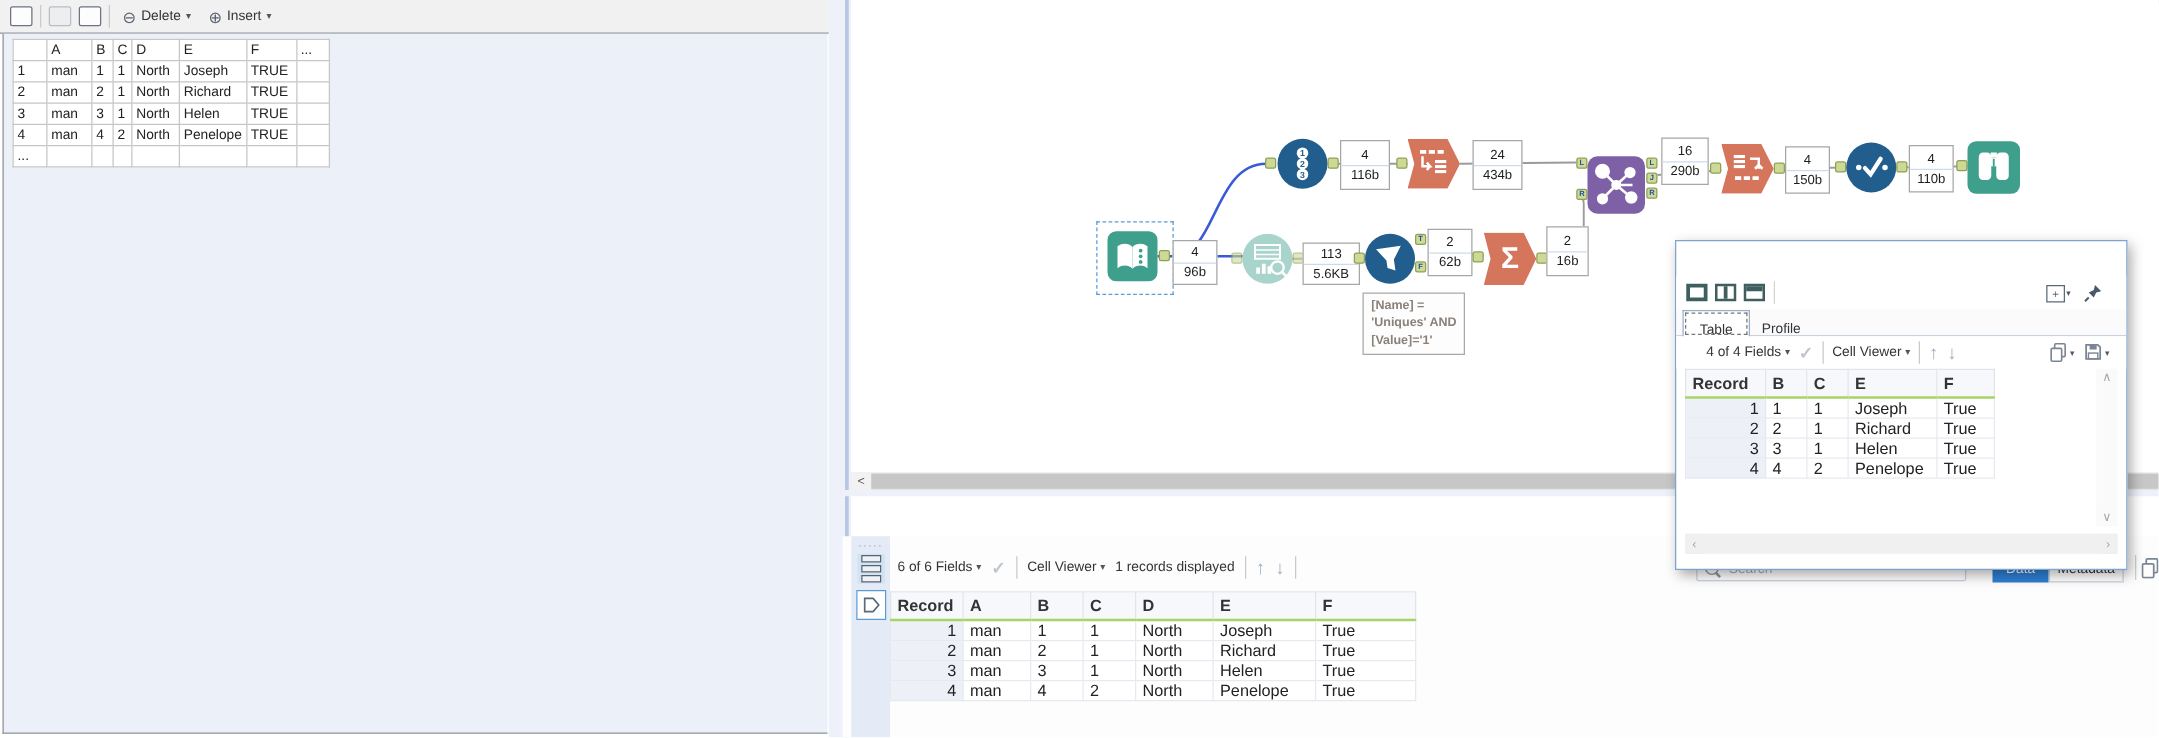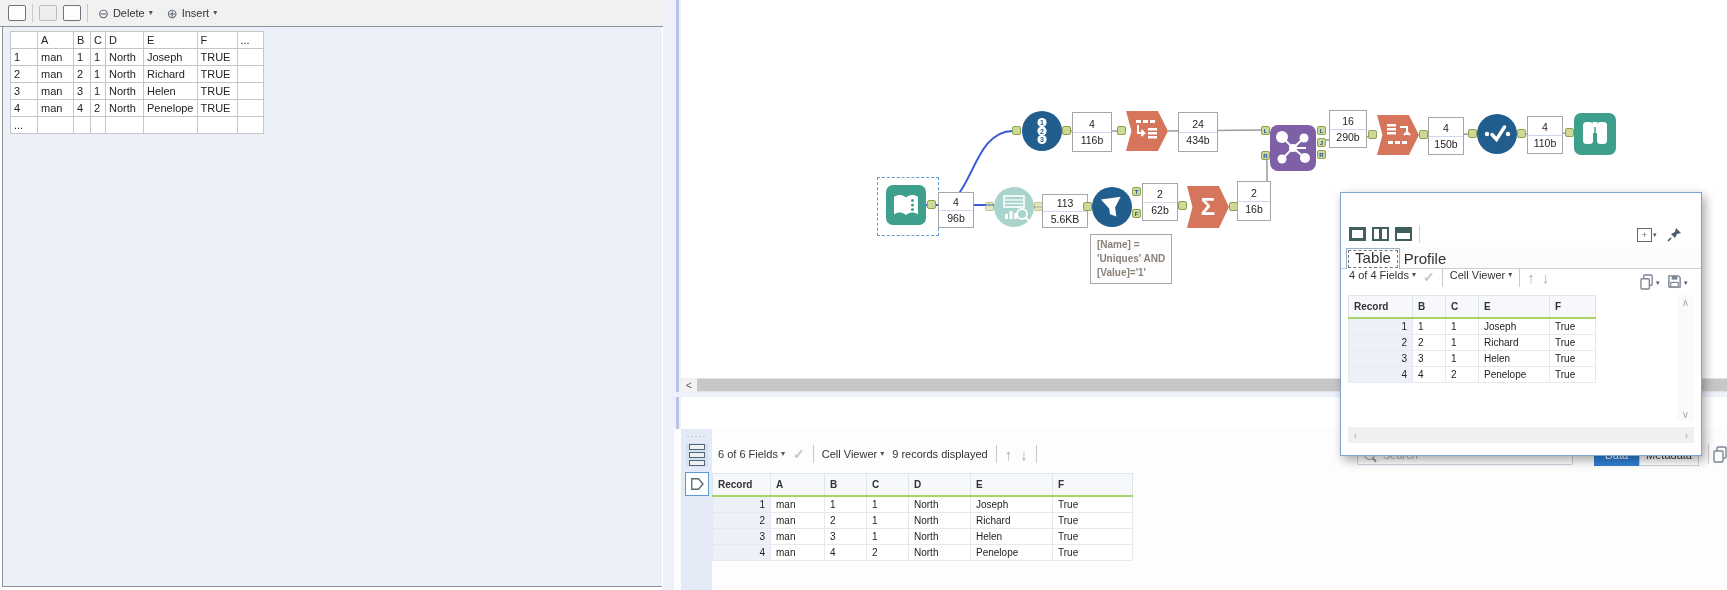--- a/index.html
+++ b/index.html
@@ -36,34 +36,34 @@
   .sb-track{background:#e4e4e4}
   .sb-thumb{background:#c7c7c7}
   .sb-btn{display:flex;align-items:center;justify-content:center;color:#555;background:#f2f2f2;font-size:10px}
   
   #res-header{left:674px;top:397px;width:1053px;height:32px;background:#e9effa;border-top:1px solid #c2cde0;border-bottom:1px solid #d4ddea;box-sizing:border-box;display:flex;align-items:center;padding-left:14px;color:#4a4a4a;font-size:12px}
   #res-strip{left:681px;top:429px;width:31px;height:161px;background:#e4ebf7}
   .rtool{display:flex;align-items:center;color:#333}
   .graycheck{color:#bfc6cf;font-size:14px;font-weight:bold}
   .updn{color:#9fb0c4;font-size:15px;font-weight:bold}
   .rt{border-collapse:collapse;table-layout:fixed}
-  .rt td{font-size:10px;padding:0 5px;white-space:nowrap;overflow:hidden}
+  .rt td{font-size:13px;padding:0 5px;white-space:nowrap;overflow:hidden}
   .rth td{height:21px;background:#f6f8fb;border:1px solid #e0e5ec;border-bottom:2px solid #a6d467;font-weight:bold;color:#333}
   .rtr td{height:15px;background:#fff;border:1px solid #e6eaf0;color:#222}
   .rec{background:#edf1f7 !important;text-align:right;color:#333}
   .searchbox{position:absolute;display:flex;align-items:center;gap:6px;background:#fff;border:1px solid #c9d2de;border-radius:2px;padding:0 6px;box-sizing:border-box}
   .searchbox input{border:none;outline:none;font-family:"Liberation Sans",sans-serif;font-size:11px;color:#555;width:160px;background:transparent}
   .searchbox input::placeholder{color:#a7afbb}
   
   #bw{left:1340px;top:192px;width:360px;height:262px;background:#fff;border:1px solid #7ea3cc;box-shadow:3px 4px 10px rgba(0,0,0,.35);z-index:50}
   #bw-title{position:absolute;left:0;top:0;width:100%;height:28px;background:#2d7ed3;color:#fff;display:flex;align-items:center;padding-left:13px;box-sizing:border-box;font-size:12px}
   .wbtn{position:absolute;top:0;width:28px;height:28px;display:flex;align-items:center;justify-content:center;color:#fff;cursor:pointer}
   .paneicon{width:17px;height:14px;border:2px solid #3f5f5f;box-sizing:border-box;background:#fff}
   .bw-sep{position:absolute;width:1px;background:#d4d4d4}
-  .tab{position:absolute;display:flex;align-items:flex-start;justify-content:center;font-size:15px;color:#333;cursor:pointer}
+  .tab{position:absolute;display:flex;align-items:flex-end;justify-content:center;font-size:11px;color:#333;cursor:pointer}
   .minicaret{font-size:7px;color:#556}
   .lens{width:9px;height:9px;border:1.5px solid #8a94a2;border-radius:50%;position:relative}
   .lens::after{content:"";position:absolute;width:5px;height:1.5px;background:#8a94a2;transform:rotate(45deg);left:7px;top:9px}
 </style>
 </head>
 <body>
 
 <div id="screen">
 
   <div id="lp-toolbar" class="abs">
@@ -408,21 +408,21 @@
     <span class="rtool">
       <span>6 of 6 Fields</span>&nbsp;
       <span class="caret">▾</span>
     </span>
     <span class="graycheck">✓</span>
     <span class="tsep"></span>
     <span class="rtool">
       <span>Cell Viewer</span>&nbsp;
       <span class="caret">▾</span>
     </span>
-    <span style="color:#333">9 records displayed</span>
+    <span style="color:#333">1 records displayed</span>
     <span class="tsep"></span>
     <span class="updn">↑</span>
     <span class="updn">↓</span>
     <span class="tsep"></span>
   </div>
 
   <div class="searchbox" style="left:1357px;top:444px;width:216px;height:21px">
     <span class="lens"></span>
     <input type="text" placeholder="Search" style="">
   </div>
@@ -533,21 +533,21 @@
 
     <div class="abs" style="left:0;top:54px;width:100%;height:22px;background:#fbfbfc;border-bottom:1px solid #c8d2de;box-sizing:border-box">
       <div class="tab" style="left:5px;top:1px;width:52px;height:21px;background:#fff;border:1px solid #9ab0c8;border-bottom:none;outline:1px dashed #777;outline-offset:-3px">
         <span>Table</span>
       </div>
       <div class="tab" style="left:60px;top:3px;width:48px;height:19px">
         <span>Profile</span>
       </div>
     </div>
 
-    <div class="abs" style="left:0;top:76px;width:100%;height:26px;display:flex;align-items:flex-start;gap:7px;padding-left:8px;box-sizing:border-box;background:#fff">
+    <div class="abs" style="left:0;top:76px;width:100%;height:26px;display:flex;align-items:center;gap:7px;padding-left:24px;box-sizing:border-box;background:#fff">
       <span class="rtool">
         <span>4 of 4 Fields</span>&nbsp;
         <span class="caret">▾</span>
       </span>
       <span class="graycheck">✓</span>
       <span class="tsep"></span>
       <span class="rtool">
         <span>Cell Viewer</span>&nbsp;
         <span class="caret">▾</span>
       </span>

